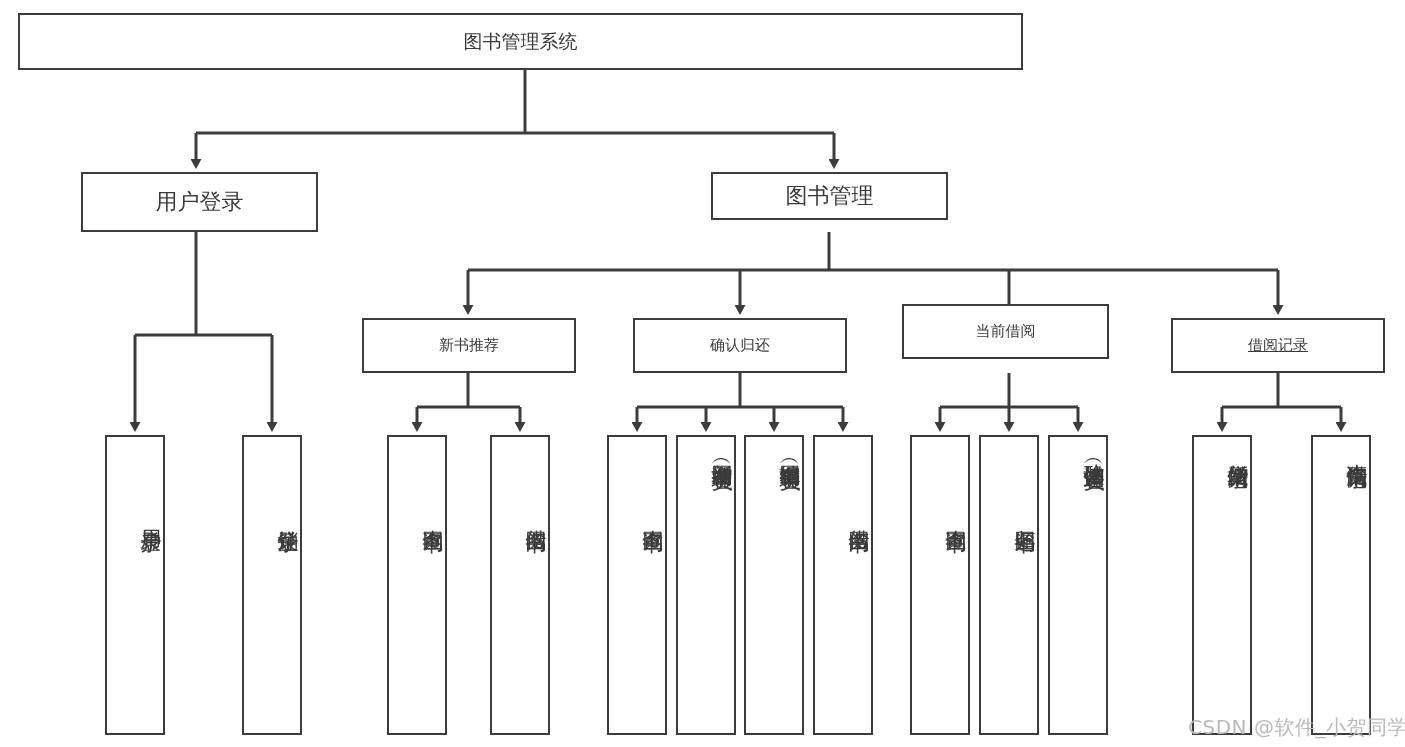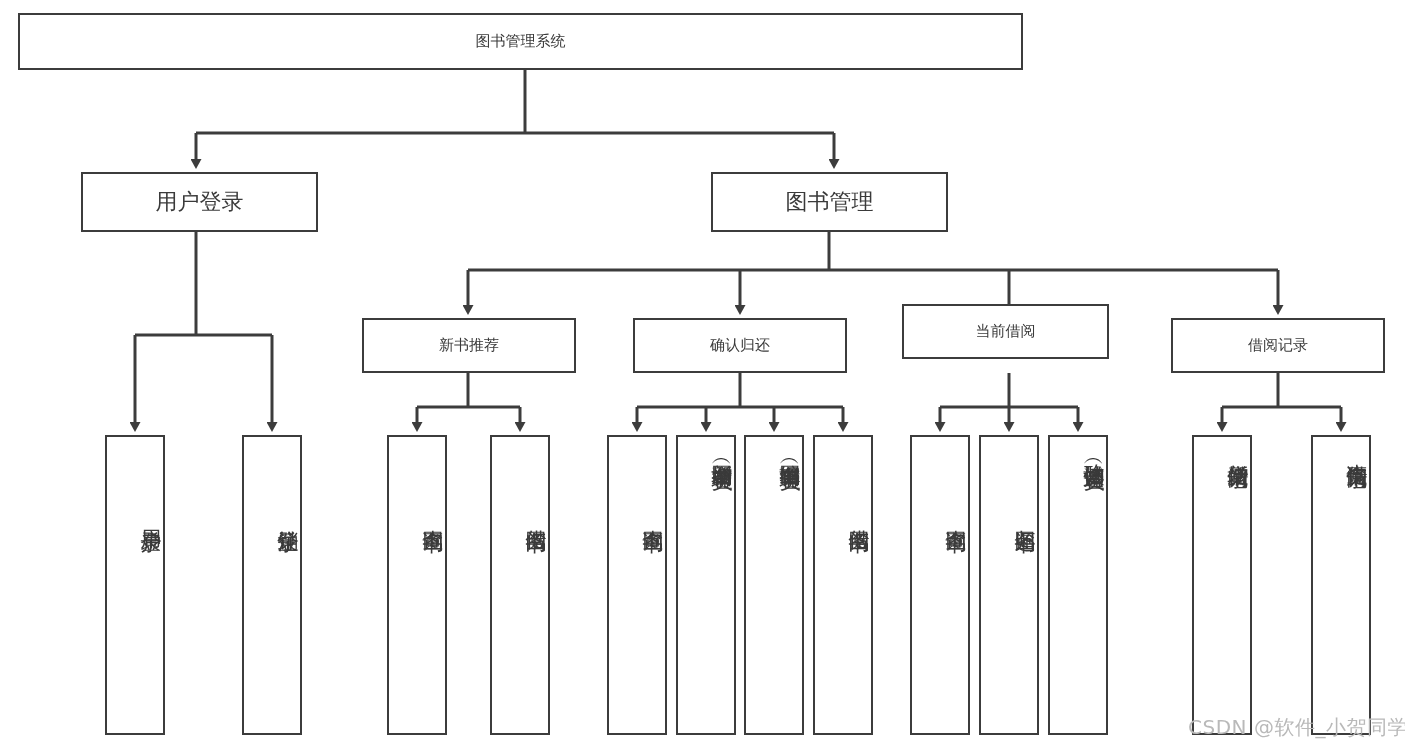--- a/index.html
+++ b/index.html
@@ -26,21 +26,21 @@
     border:2px solid #3c3c3c;
     background:#ffffff;
     color:#3a3a3a;
     display:flex;
     align-items:center;
     justify-content:center;
     text-align:center;
     line-height:1.15;
   }
   .node.root{
-    font-size:15px;
+    font-size:19px;
   }
   .node.lvl2{
     font-size:22px;
   }
   .node.lvl3{
     font-size:15px;
   }
   .node.leaf{
     font-size:21px;
     writing-mode:vertical-rl;
@@ -127,34 +127,34 @@
     </g>
   </svg>
 
   <div class="node root" style="left:18px;top:13px;width:1005px;height:57px;">
     <span>图书管理系统</span>
   </div>
 
   <div class="node lvl2" style="left:81px;top:172px;width:237px;height:60px;">
     <span>用户登录</span>
   </div>
-  <div class="node lvl2" style="left:711px;top:172px;width:237px;height:60px;">
+  <div class="node lvl2" style="left:711px;top:172px;width:237px;height:48px;">
     <span>图书管理</span>
   </div>
 
   <div class="node lvl3" style="left:362px;top:318px;width:214px;height:55px;">
     <span>新书推荐</span>
   </div>
   <div class="node lvl3" style="left:633px;top:318px;width:214px;height:55px;">
     <span>确认归还</span>
   </div>
   <div class="node lvl3" style="left:902px;top:304px;width:207px;height:55px;">
     <span>当前借阅</span>
   </div>
-  <div class="node lvl3" style="left:1171px;top:318px;width:214px;height:55px;">
+  <div class="node lvl3" style="left:1171px;top:318px;width:214px;height:55px;text-decoration:underline;">
     <span>借阅记录</span>
   </div>
 
   <div class="node leaf mid" style="left:105px;top:435px;width:60px;height:300px;">
     <span>用户登录</span>
   </div>
   <div class="node leaf mid" style="left:242px;top:435px;width:60px;height:300px;">
     <span>注销登录</span>
   </div>
 

